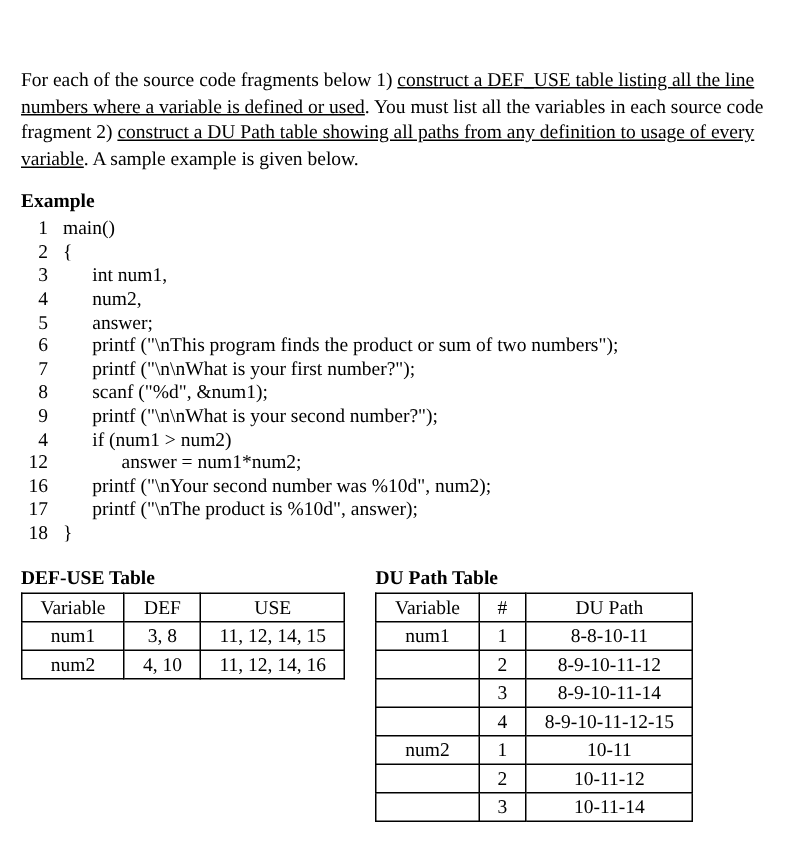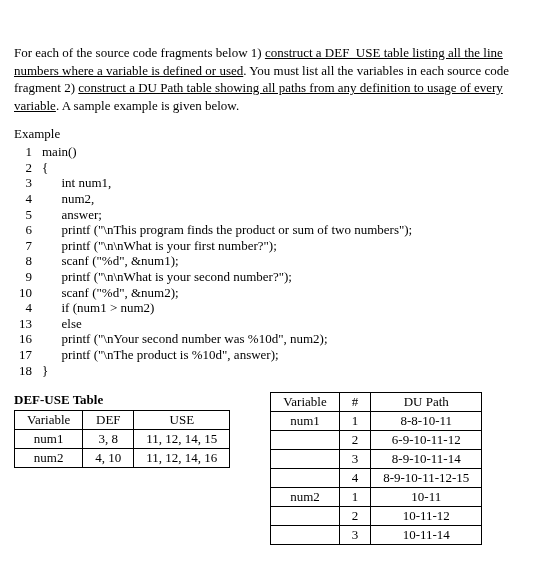--- a/index.html
+++ b/index.html
@@ -14,42 +14,42 @@
   }
   .instructions {
     line-height: 1.35;
     margin-bottom: 12px;
     margin-top: 34px;
   }
   .instructions .u {
     text-decoration: underline;
   }
   .heading {
-    font-weight: normal;
+    font-weight: bold;
     margin-bottom: 2px;
   }
   table.code {
     border-collapse: collapse;
   }
   table.code td {
     vertical-align: top;
     padding: 0 4px 0 0;
     font-family: "Times New Roman", Times, serif;
     font-size: 13px;
     line-height: 1.2;
     white-space: pre;
   }
   table.code td.ln {
     text-align: right;
     padding-right: 10px;
     min-width: 18px;
   }
   .tables-row {
     display: flex;
-    gap: 40px;
+    gap: 20px;
     margin-top: 14px;
   }
   .tbl-title {
     font-weight: bold;
     margin-bottom: 2px;
   }
   table.grid {
     border-collapse: collapse;
   }
   table.grid th, table.grid td {
@@ -105,30 +105,26 @@
       </tr>
   <tr>
         <td class="ln">8</td>
         <td>      scanf ("%d", &amp;num1);</td>
       </tr>
   <tr>
         <td class="ln">9</td>
         <td>      printf ("\n\nWhat is your second number?");</td>
       </tr>
   <tr>
-        <td class="ln">10</td>
-        <td>      scanf ("%d", &amp;num2);</td>
-      </tr>
-  <tr>
         <td class="ln">4</td>
         <td>      if (num1 &gt; num2)</td>
       </tr>
   <tr>
-        <td class="ln">13</td>
-        <td>      else</td>
+        <td class="ln">12</td>
+        <td>            answer = num1*num2;</td>
       </tr>
   <tr>
         <td class="ln">16</td>
         <td>      printf ("\nYour second number was %10d", num2);</td>
       </tr>
   <tr>
         <td class="ln">17</td>
         <td>      printf ("\nThe product is %10d", answer);</td>
       </tr>
   <tr>
@@ -157,36 +153,37 @@
       <tr>
             <td>num2</td>
             <td>4, 10</td>
             <td>11, 12, 14, 16</td>
           </tr>
     </tbody>
       </table>
   </div>
 
   <div>
+    <div class="tbl-title">DU Path Table</div>
     <table class="grid">
       <tbody>
           <tr>
         <th>Variable</th>
         <th>#</th>
         <th>DU Path</th>
       </tr>
       <tr>
             <td>num1</td>
             <td>1</td>
             <td>8-8-10-11</td>
           </tr>
       <tr>
             <td></td>
             <td>2</td>
-            <td>6-9-10-11-12</td>
+            <td>8-9-10-11-12</td>
           </tr>
       <tr>
             <td></td>
             <td>3</td>
             <td>8-9-10-11-14</td>
           </tr>
       <tr>
             <td></td>
             <td>4</td>
             <td>8-9-10-11-12-15</td>

